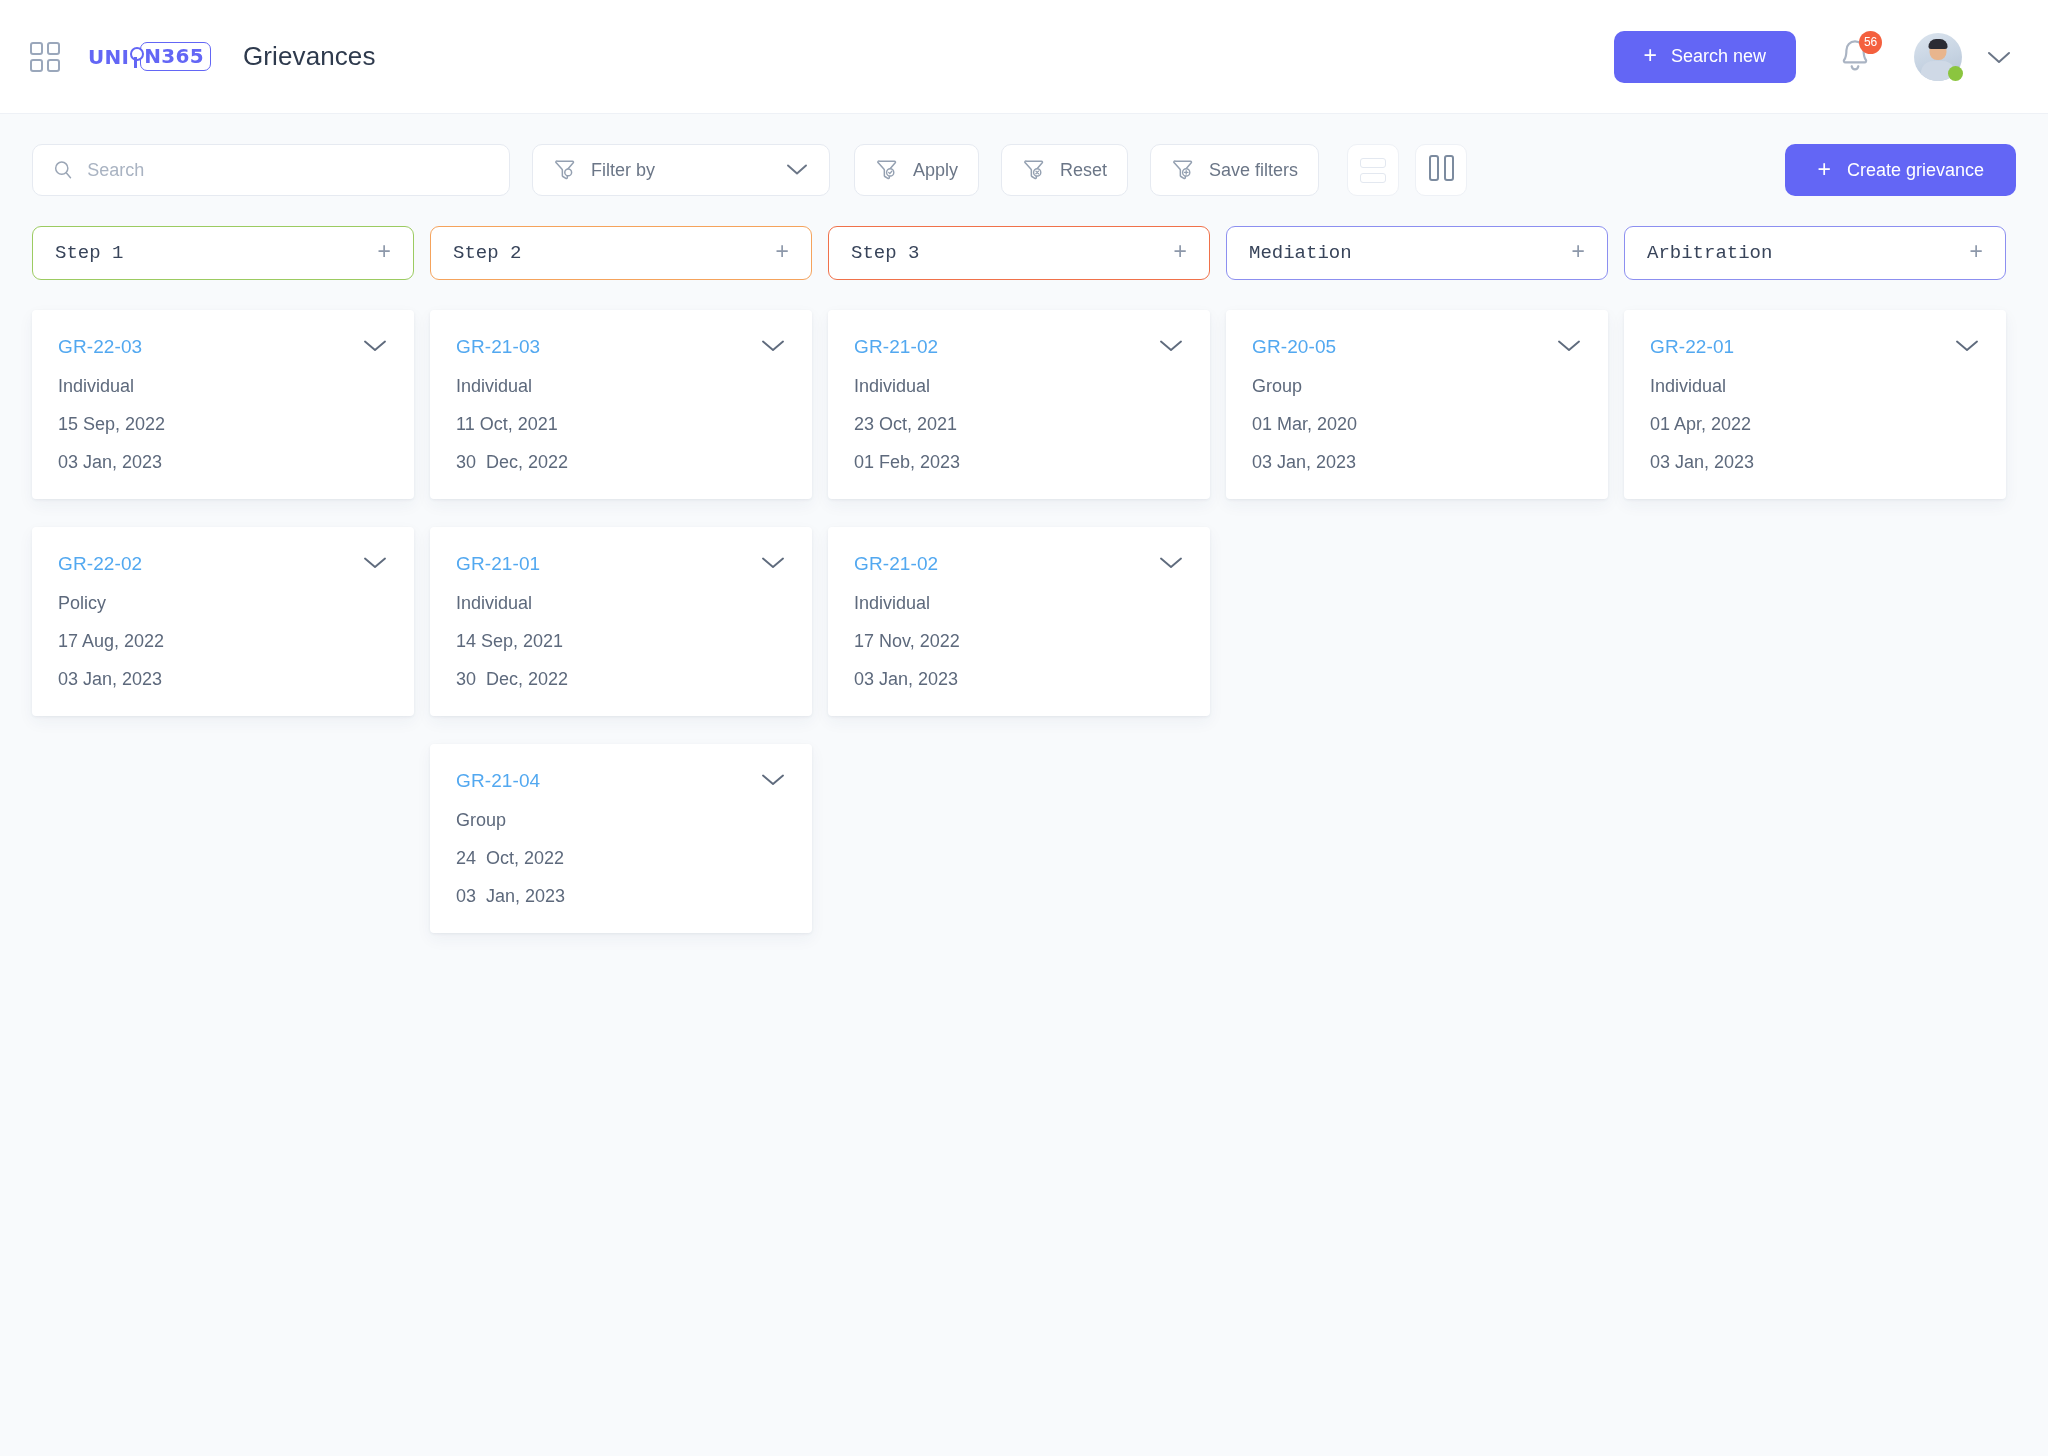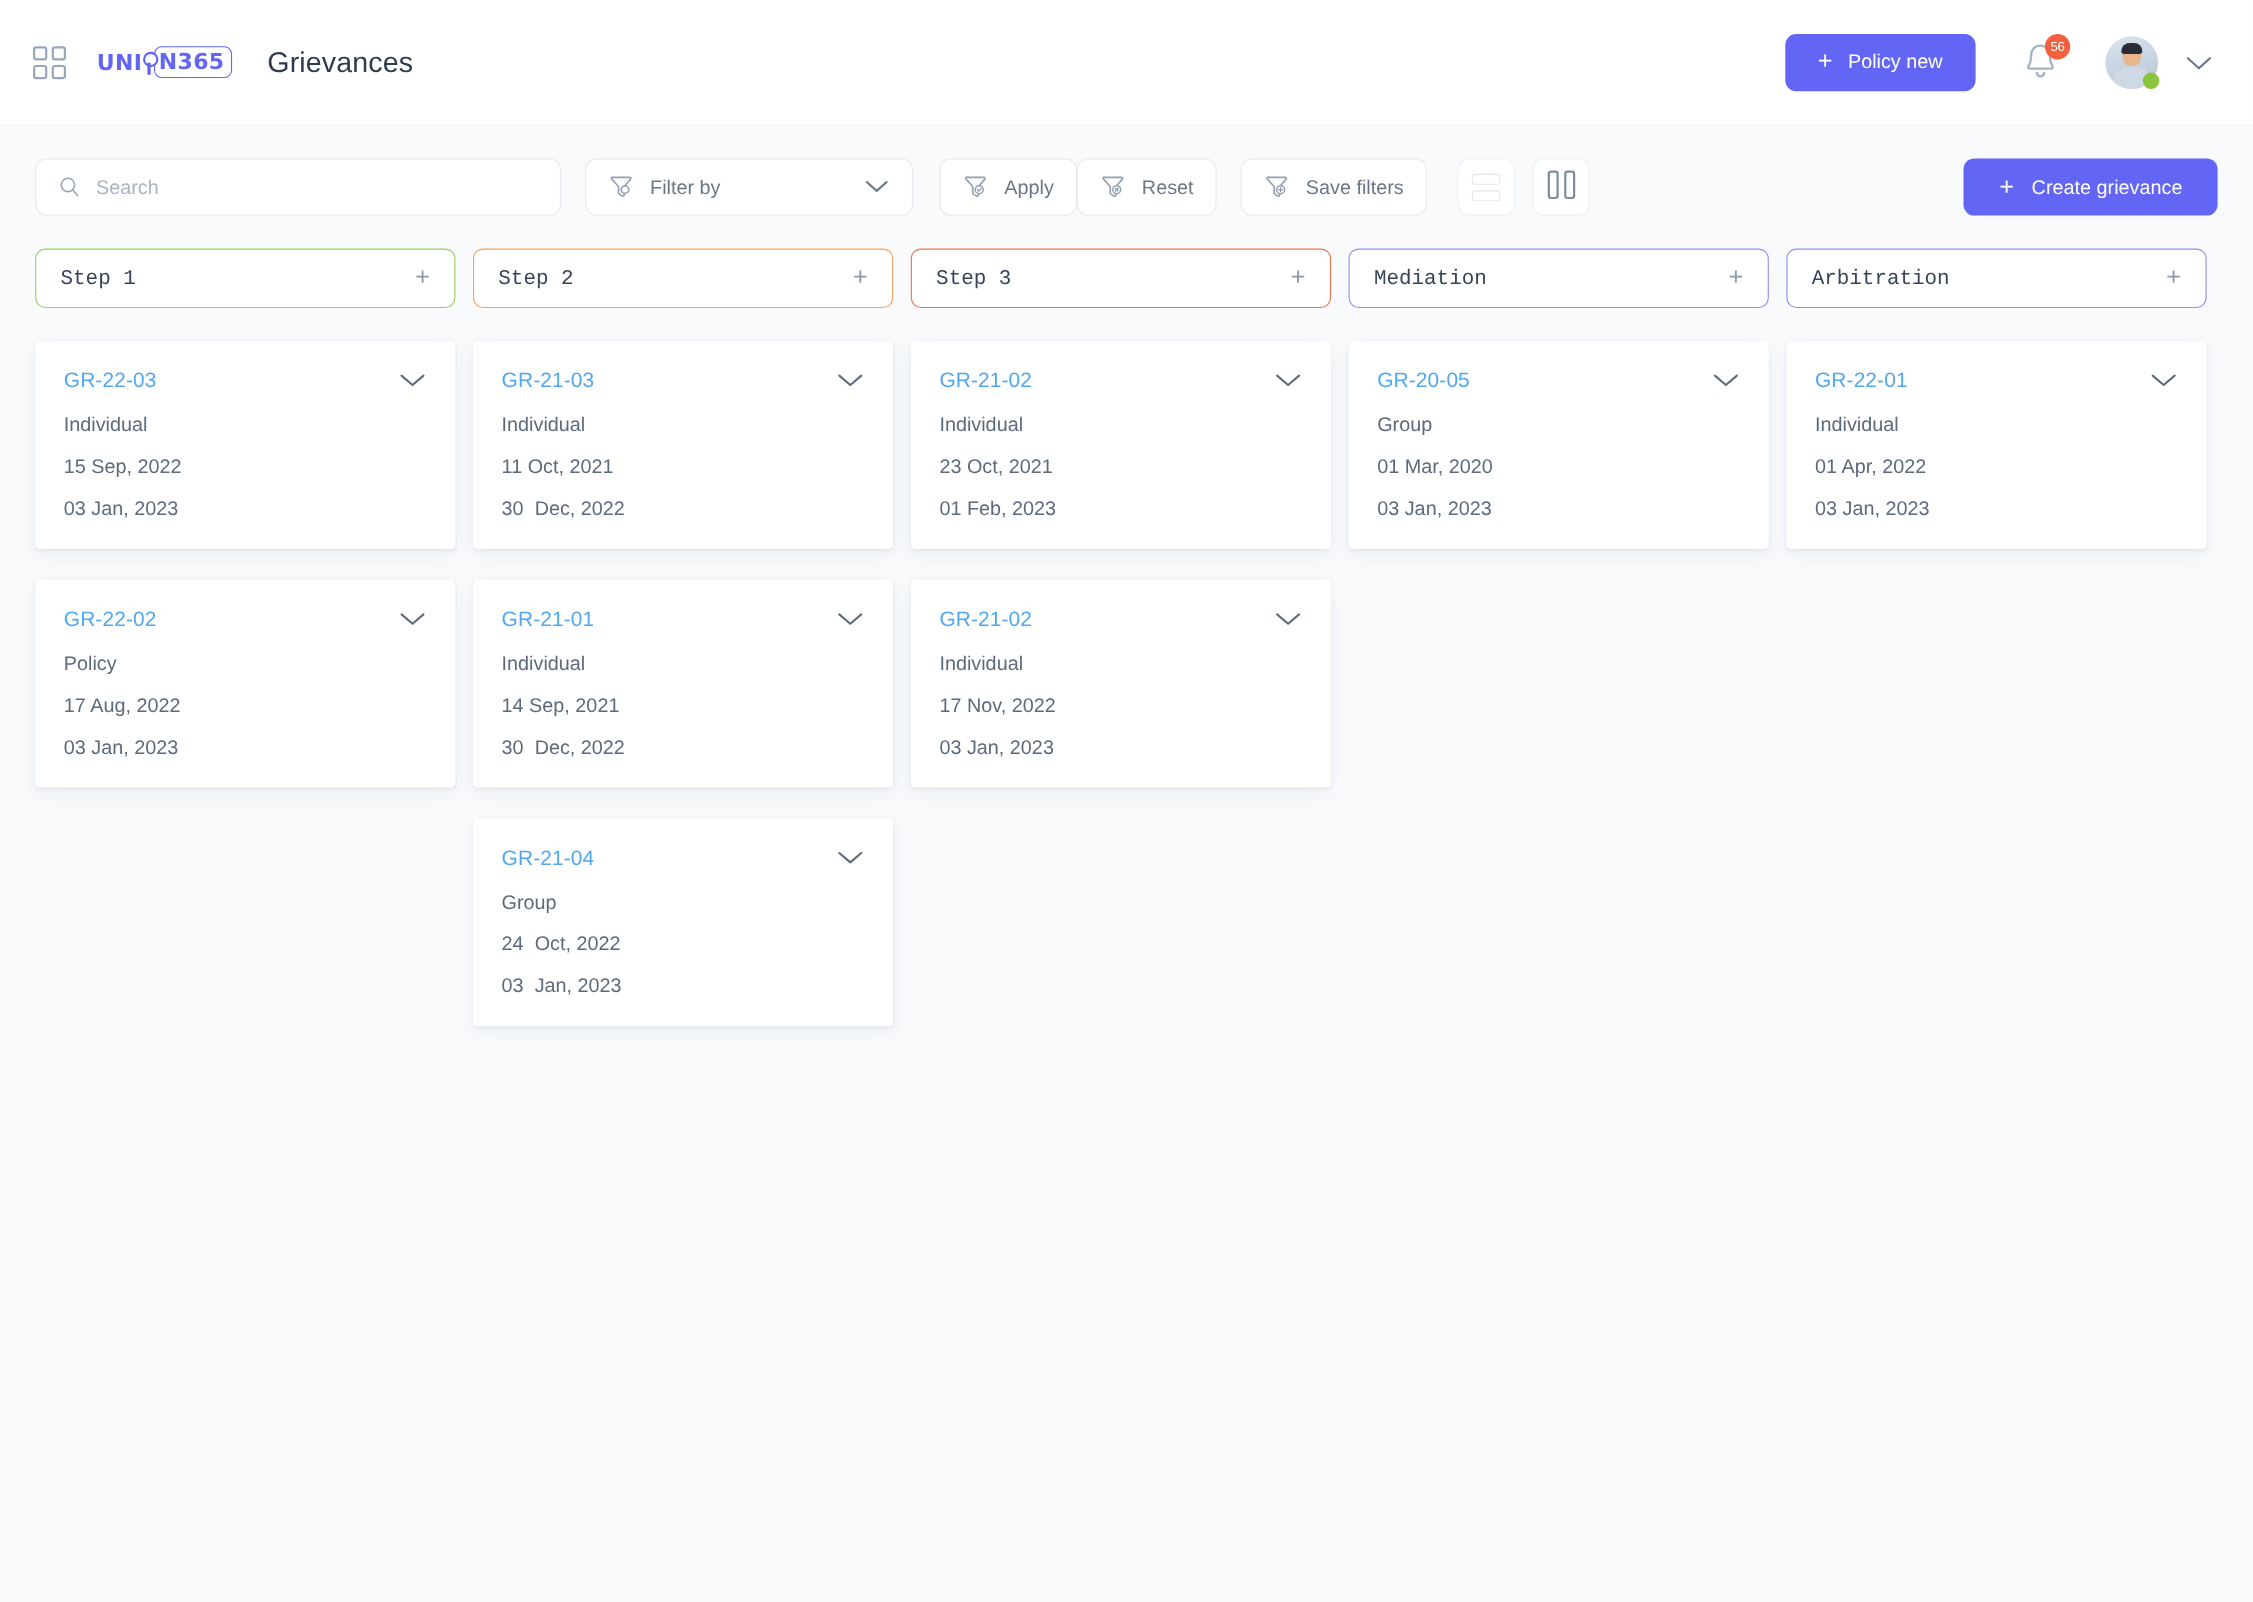--- a/index.html
+++ b/index.html
@@ -253,21 +253,21 @@
     cursor: pointer;
     white-space: nowrap;
   }
   .pill.filter-by {
     width: 298px;
     margin-left: 22px;
     justify-content: flex-start;
   }
   .pill.filter-by .chev { margin-left: auto; }
   .pill.apply    { margin-left: 24px; }
-  .pill.reset    { }
+  .pill.reset    { margin-left: 22px; }
   .pill.savef    { margin-left: 22px; }
 
   .view-btn {
     width: 52px;
     height: 52px;
     background: #fff;
     border: 1px solid #eef1f6;
     border-radius: 10px;
     display: inline-flex;
     align-items: center;
@@ -402,21 +402,21 @@
     <span class="l-o"></span>
     <span class="l-box">N365</span>
   </div>
 
   <div class="page-title">Grievances</div>
 
   <div class="topbar-right">
 
     <button class="btn-primary">
       <span class="plus">+</span>
-      <span>Policy new</span>
+      <span>Search new</span>
     </button>
 
     <div class="bell-wrap">
       <svg width="34" height="36" viewBox="0 0 24 26" fill="none">
         <path d="M12 2.5c-3.6 0-6.2 2.8-6.2 6.3 0 3.4-.5 5.4-1.6 6.9-.6.8-.1 1.9.9 1.9h13.8c1 0 1.5-1.1.9-1.9-1.1-1.5-1.6-3.5-1.6-6.9 0-3.5-2.6-6.3-6.2-6.3z" stroke="#aab4c3" stroke-width="1.6" stroke-linejoin="round"></path>
         <path d="M9.6 20.4c.3 1.4 1.3 2.3 2.4 2.3s2.1-.9 2.4-2.3" stroke="#aab4c3" stroke-width="1.6" stroke-linecap="round"></path>
       </svg>
       <span class="bell-badge">56</span>
     </div>
 

